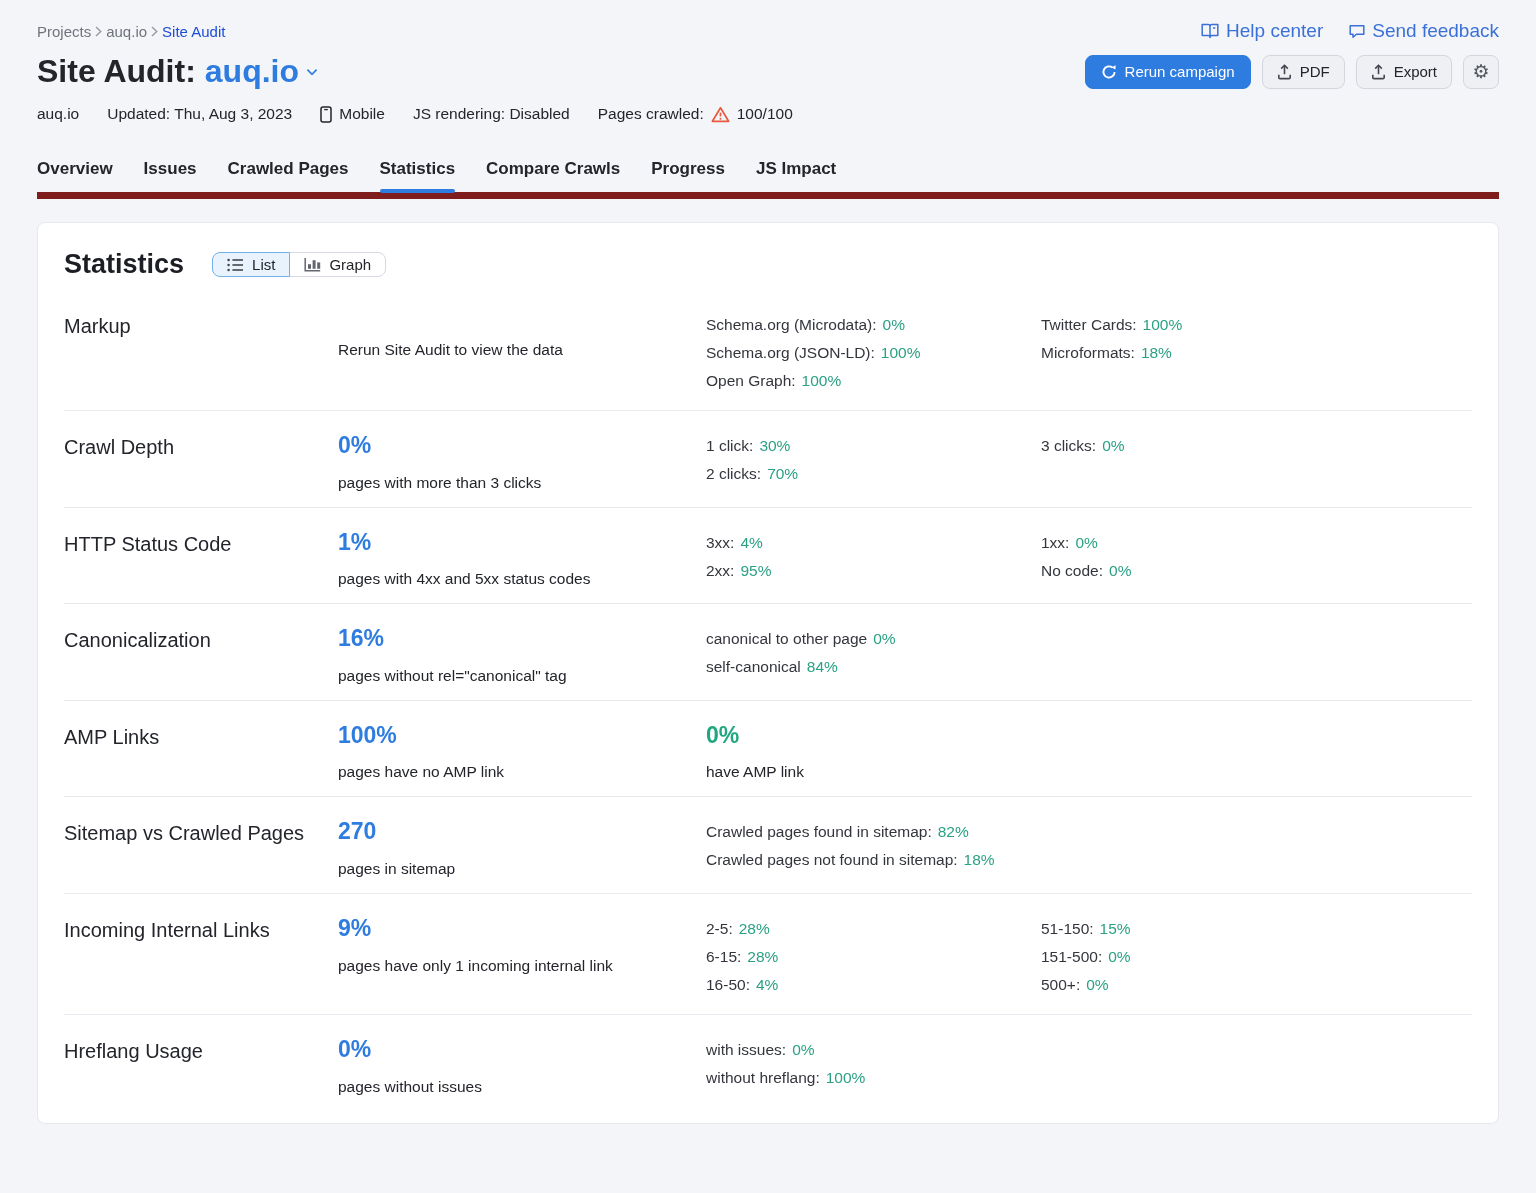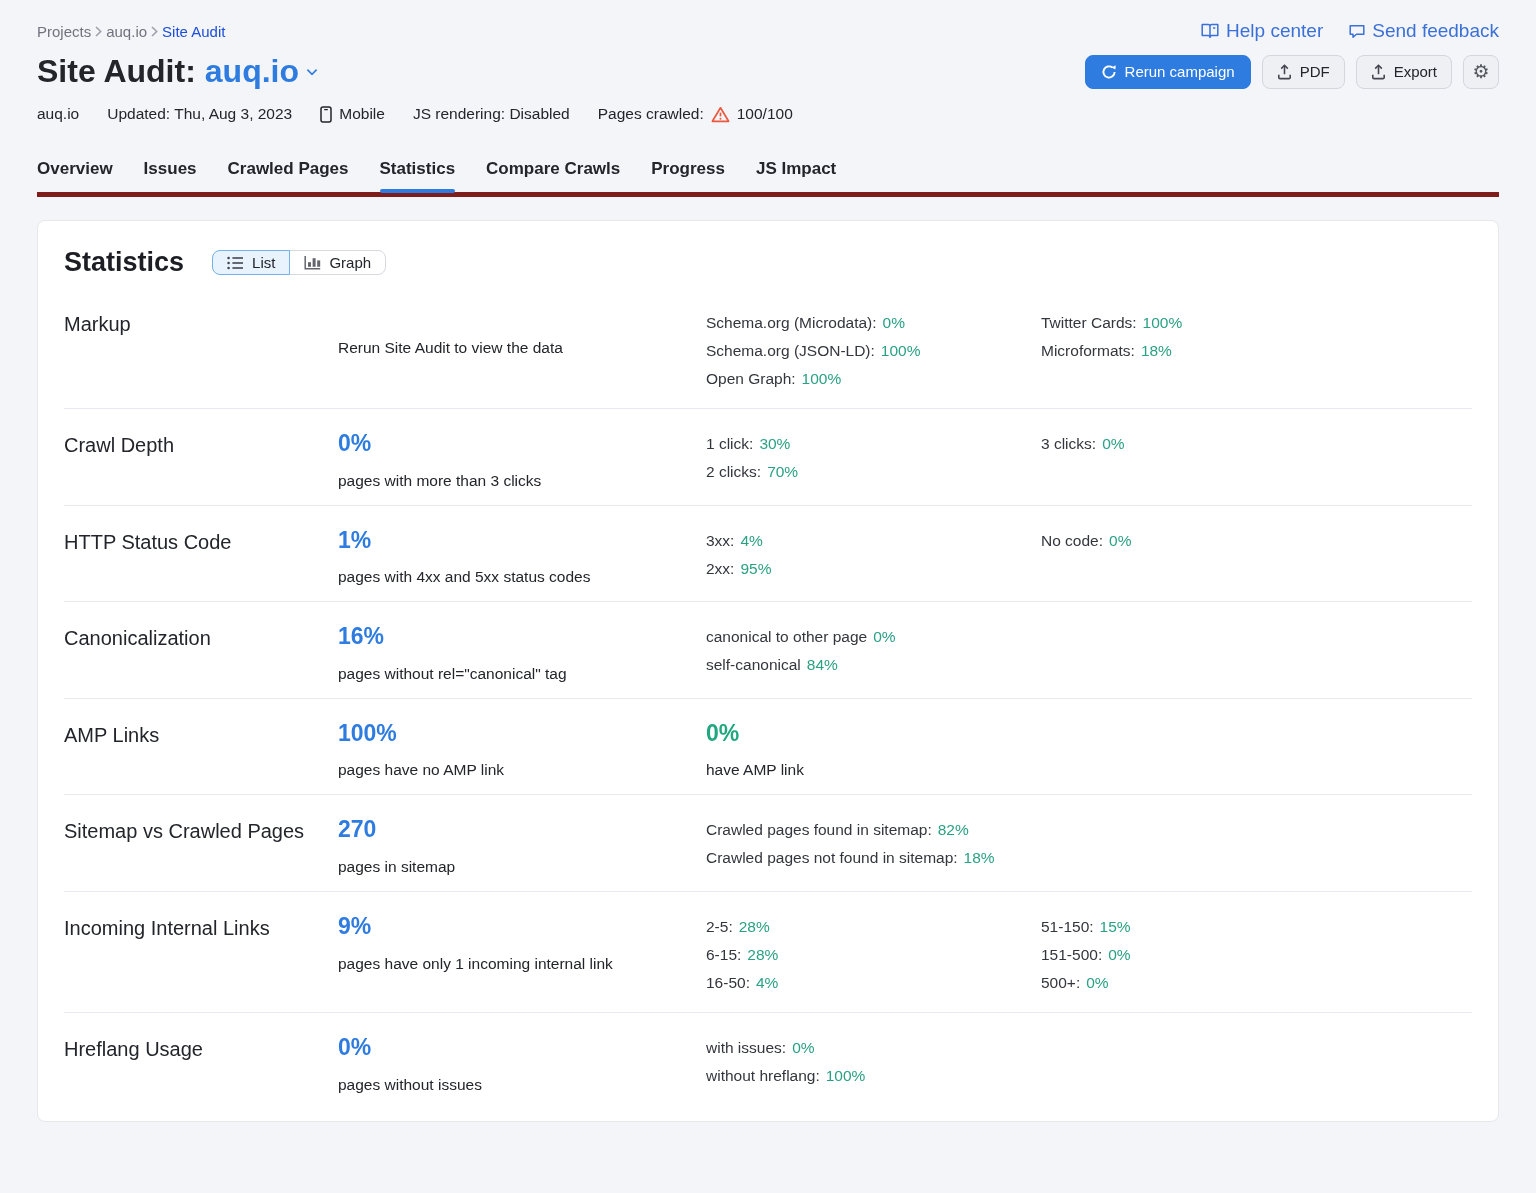--- a/index.html
+++ b/index.html
@@ -29,21 +29,21 @@
          font-size:15px; font-family:inherit; cursor:pointer; }
   .btn-primary { background:#2e7ce0; border:1px solid #2e7ce0; color:#fff; padding:0 15px; }
   .btn-secondary { background:#eef0f4; border:1px solid #d4d6de; color:#23252b; padding:0 14px; }
   .btn-iconbox { width:36px; justify-content:center; padding:0; font-size:19px; color:#55585f; }
 
   
   .meta-row { display:flex; align-items:center; gap:28px; margin-top:15px; font-size:15.5px; color:#23252b; }
   .meta-item { display:flex; align-items:center; gap:7px; }
 
   
-  .tabs { display:flex; gap:31px; margin-top:36px; border-bottom:5px solid #7f1d1d; }
+  .tabs { display:flex; gap:31px; margin-top:36px; border-bottom:7px solid #7f1d1d; }
   .tab { font-size:17px; font-weight:700; color:#23252b; padding-bottom:13px; position:relative; cursor:pointer; }
   .tab.active::after { content:""; position:absolute; left:0; right:0; bottom:-1px; height:4px;
                        background:#2e7ce0; border-radius:3px; }
 
   
   .card { background:#fff; border:1px solid #e7e8ec; border-radius:8px; margin-top:23px;
           padding:26px 26px 12px; }
   .card-header { display:flex; align-items:center; gap:28px; margin-bottom:10px; }
   .card-title { font-size:27px; font-weight:700; color:#1c1e24; }
   .toggle { display:flex; }
@@ -261,20 +261,21 @@
           <div class="row-label">HTTP Status Code</div>
           <div class="col-main">
             <div class="main-value ">1%</div>
             <div class="main-desc">pages with 4xx and 5xx status codes</div>
           </div>
           <div class="col-details">
             <div class="detail-line"><span class="detail-label">3xx:</span><span class="detail-value">4%</span></div>
             <div class="detail-line"><span class="detail-label">2xx:</span><span class="detail-value">95%</span></div>
           </div>
           <div class="col-details">
+            <div class="detail-line"><span class="detail-label">1xx:</span><span class="detail-value">0%</span></div>
             <div class="detail-line"><span class="detail-label">No code:</span><span class="detail-value">0%</span></div>
           </div>
         </div>
         <div class="stat-row">
           <div class="row-label">Canonicalization</div>
           <div class="col-main">
             <div class="main-value ">16%</div>
             <div class="main-desc">pages without rel="canonical" tag</div>
           </div>
           <div class="col-details">

